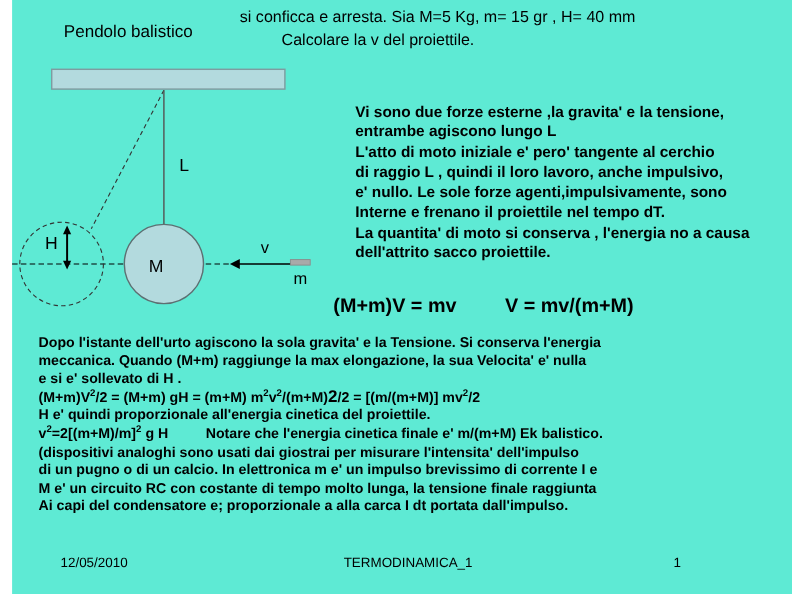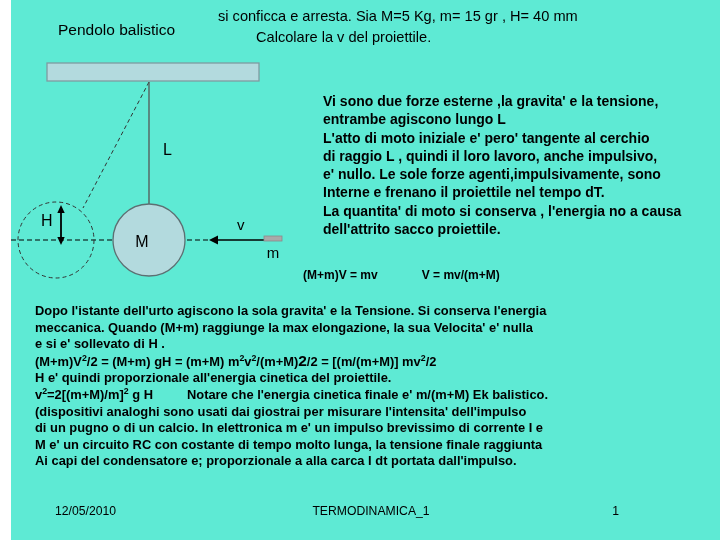--- a/index.html
+++ b/index.html
@@ -61,21 +61,21 @@
     color: #000;
     margin-left: 20px;
   }
   #reasoning-block .rb-line { display: block; white-space: nowrap; }
 
   
   #momentum-equation {
     position: absolute;
     left: 292px;
     top: 268px;
-    font-size: 12px;
+    font-size: 18px;
     font-weight: bold;
     color: #000;
     white-space: nowrap;
   }
   #momentum-equation .eq-gap { display: inline-block; width: 44px; }
 
   
   #body-block {
     position: absolute;
     left: 24px;

